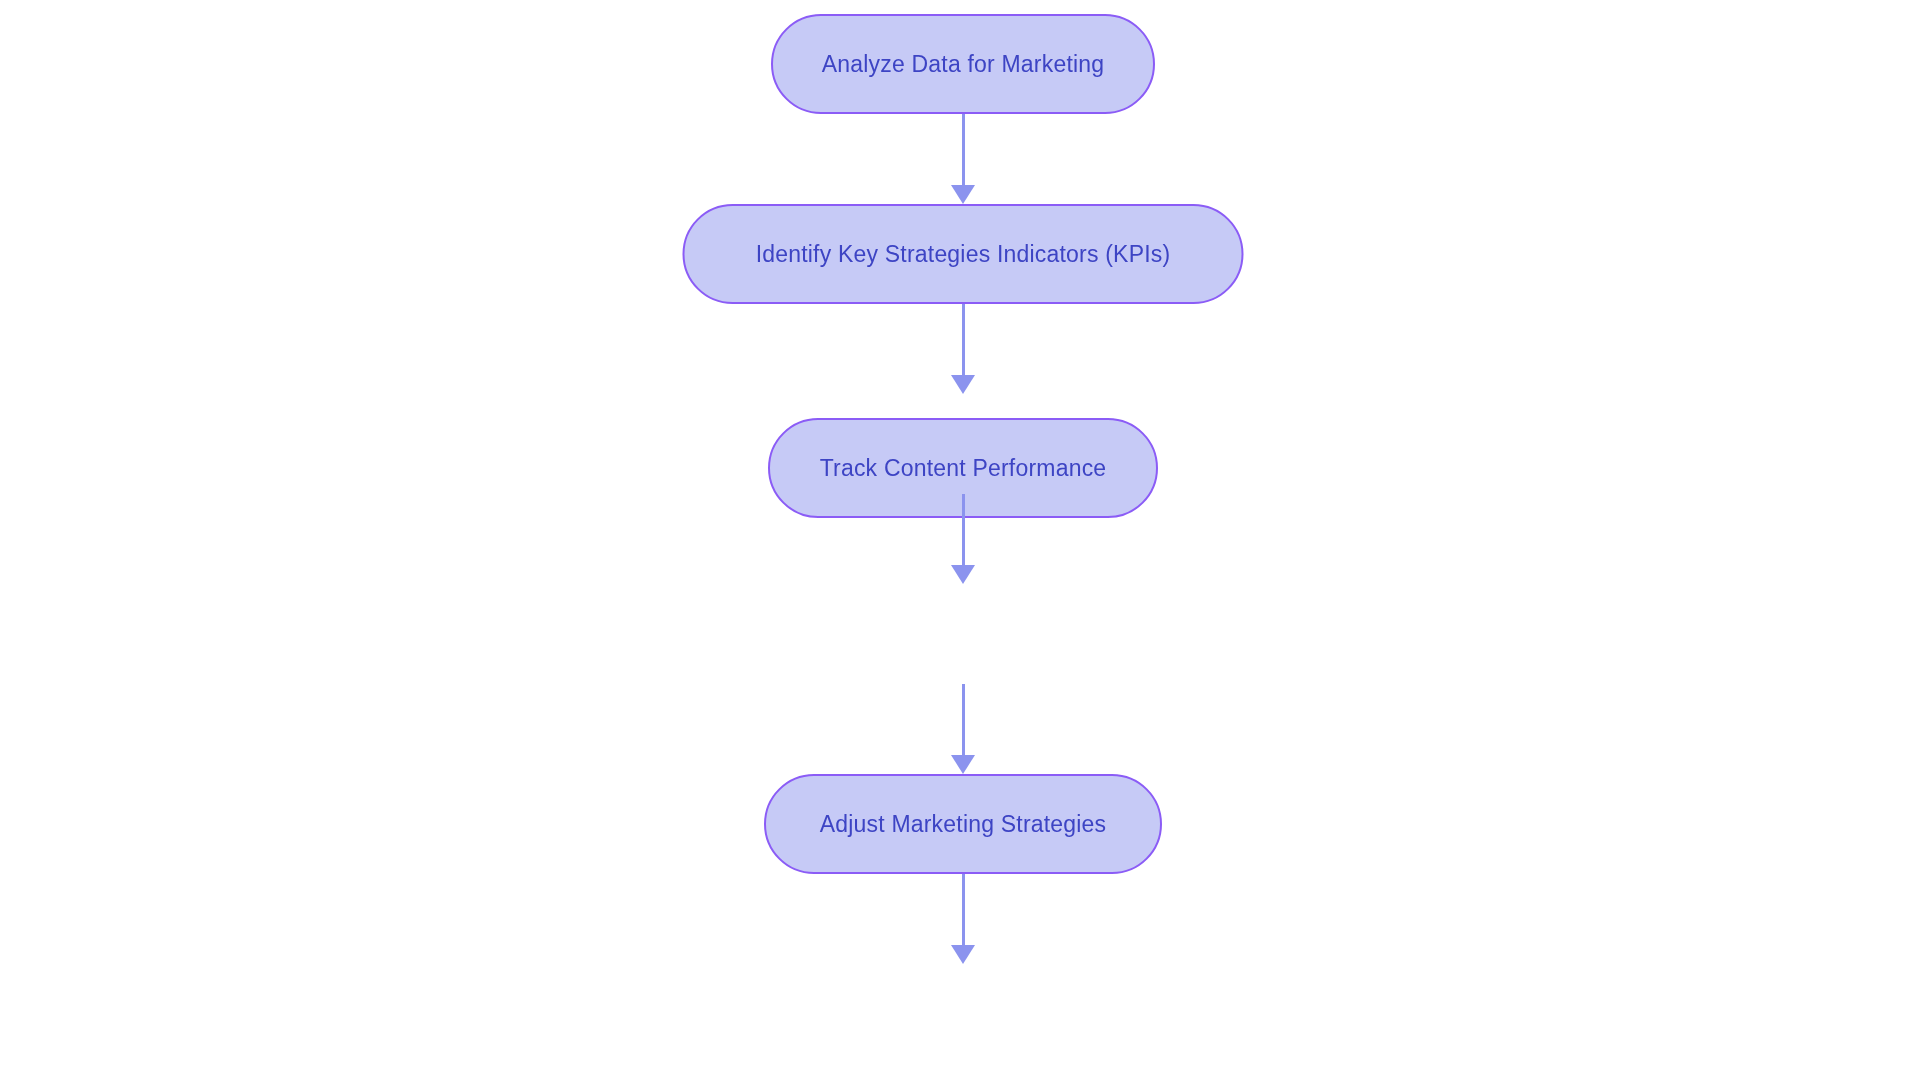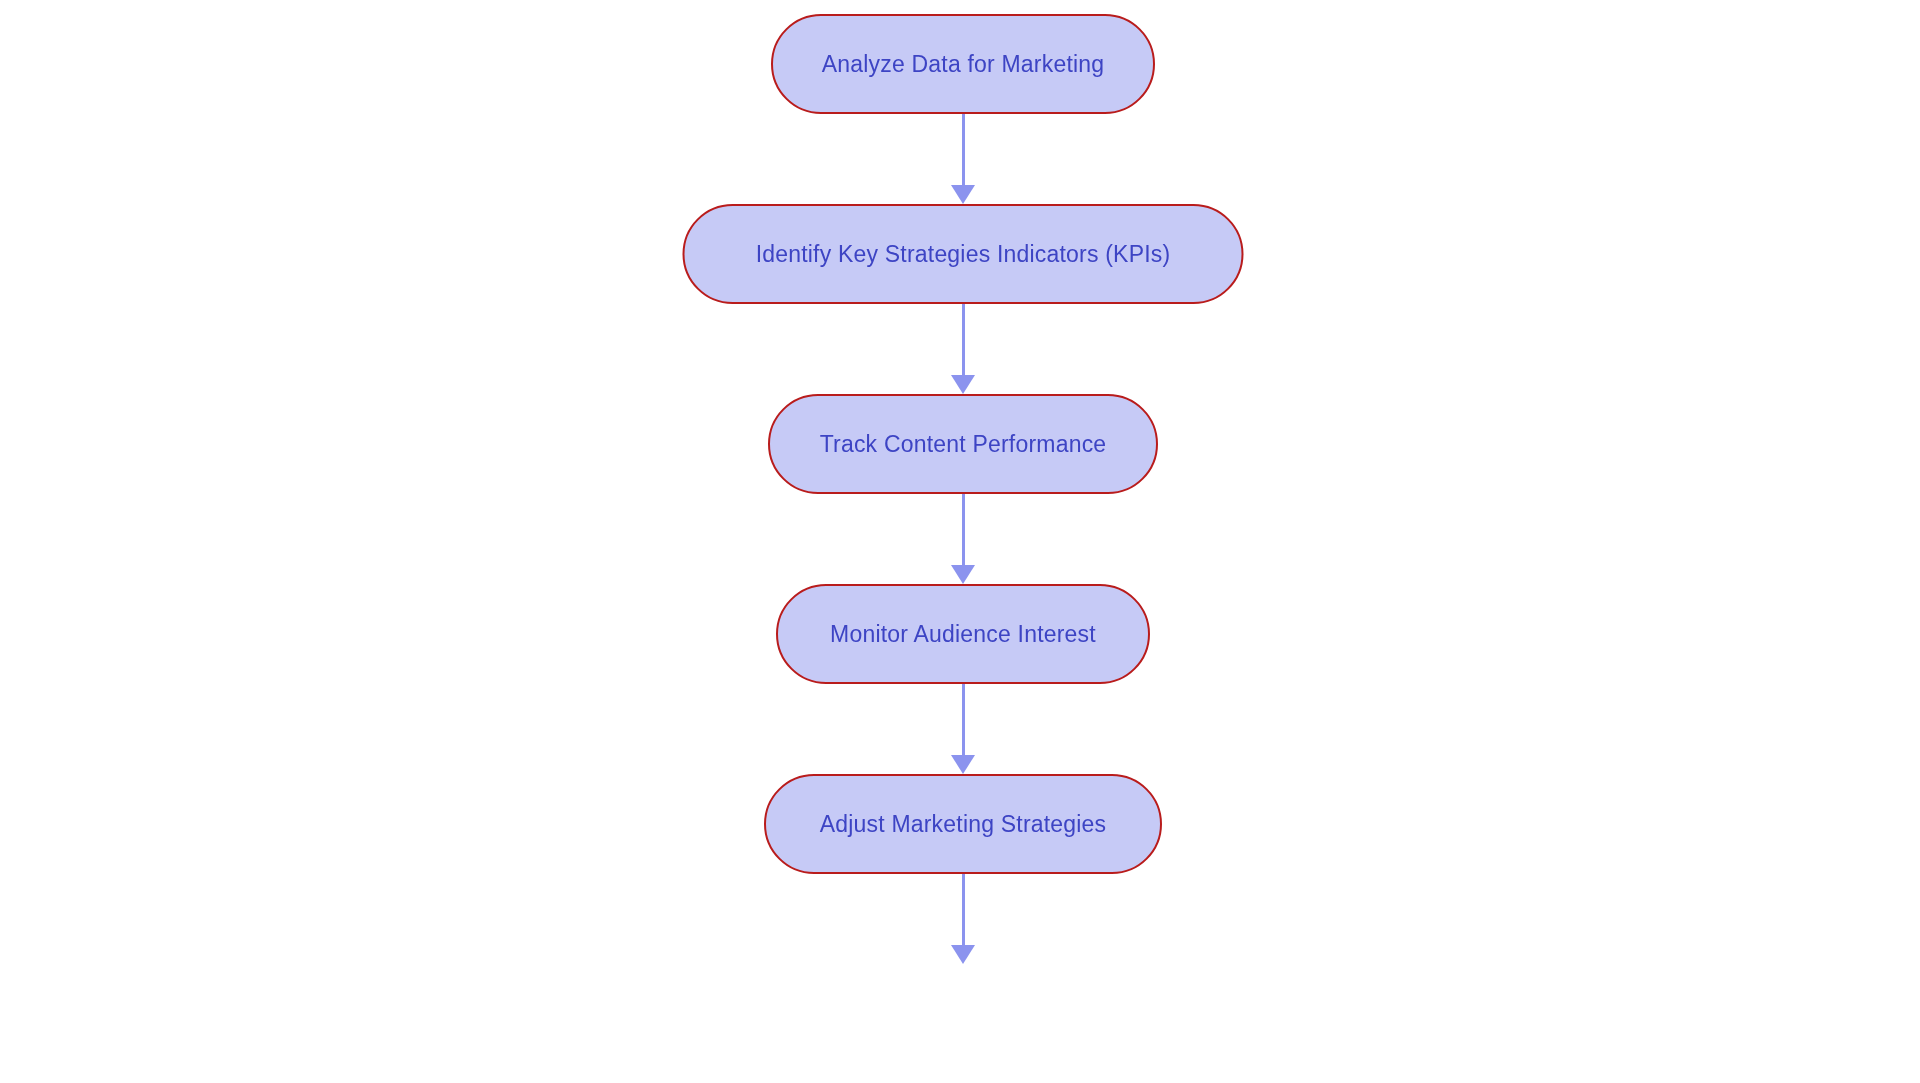--- a/index.html
+++ b/index.html
@@ -15,21 +15,21 @@
     overflow: hidden;
     font-family: "Liberation Sans", sans-serif;
   }
   .flow-node {
     position: absolute;
     left: 963px;
     transform: translateX(-50%);
     height: 100px;
     box-sizing: border-box;
     background: #c6caf6;
-    border: 2px solid #b91c1c;
+    border: 2px solid #8b5cf6;
     border-radius: 50px;
     display: flex;
     align-items: center;
     justify-content: center;
     text-align: center;
     color: #3d44c4;
     font-size: 23px;
     font-weight: 400;
     letter-spacing: 0.2px;
     white-space: nowrap;
@@ -69,28 +69,27 @@
     <div class="arrow-head"></div>
   </div>
 
   <div class="flow-node" style="top: 204px; width: 561px;">Identify Key Strategies Indicators (KPIs)</div>
 
   <div class="flow-arrow" style="top: 304px;">
     <div class="arrow-line"></div>
     <div class="arrow-head"></div>
   </div>
 
-  <div class="flow-node" style="top: 394px; width: 390px; text-align: right;">Track Content Performance</div>
+  <div class="flow-node" style="top: 418px; width: 390px; text-align: right;">Track Content Performance</div>
 
   <div class="flow-arrow" style="top: 494px;">
     <div class="arrow-line"></div>
     <div class="arrow-head"></div>
   </div>
 
-  <div class="flow-node" style="top: 584px; width: 374px;">Monitor Audience Interest</div>
 
   <div class="flow-arrow" style="top: 684px;">
     <div class="arrow-line"></div>
     <div class="arrow-head"></div>
   </div>
 
   <div class="flow-node" style="top: 774px; width: 398px;">Adjust Marketing Strategies</div>
 
   <div class="flow-arrow" style="top: 874px;">
     <div class="arrow-line"></div>

